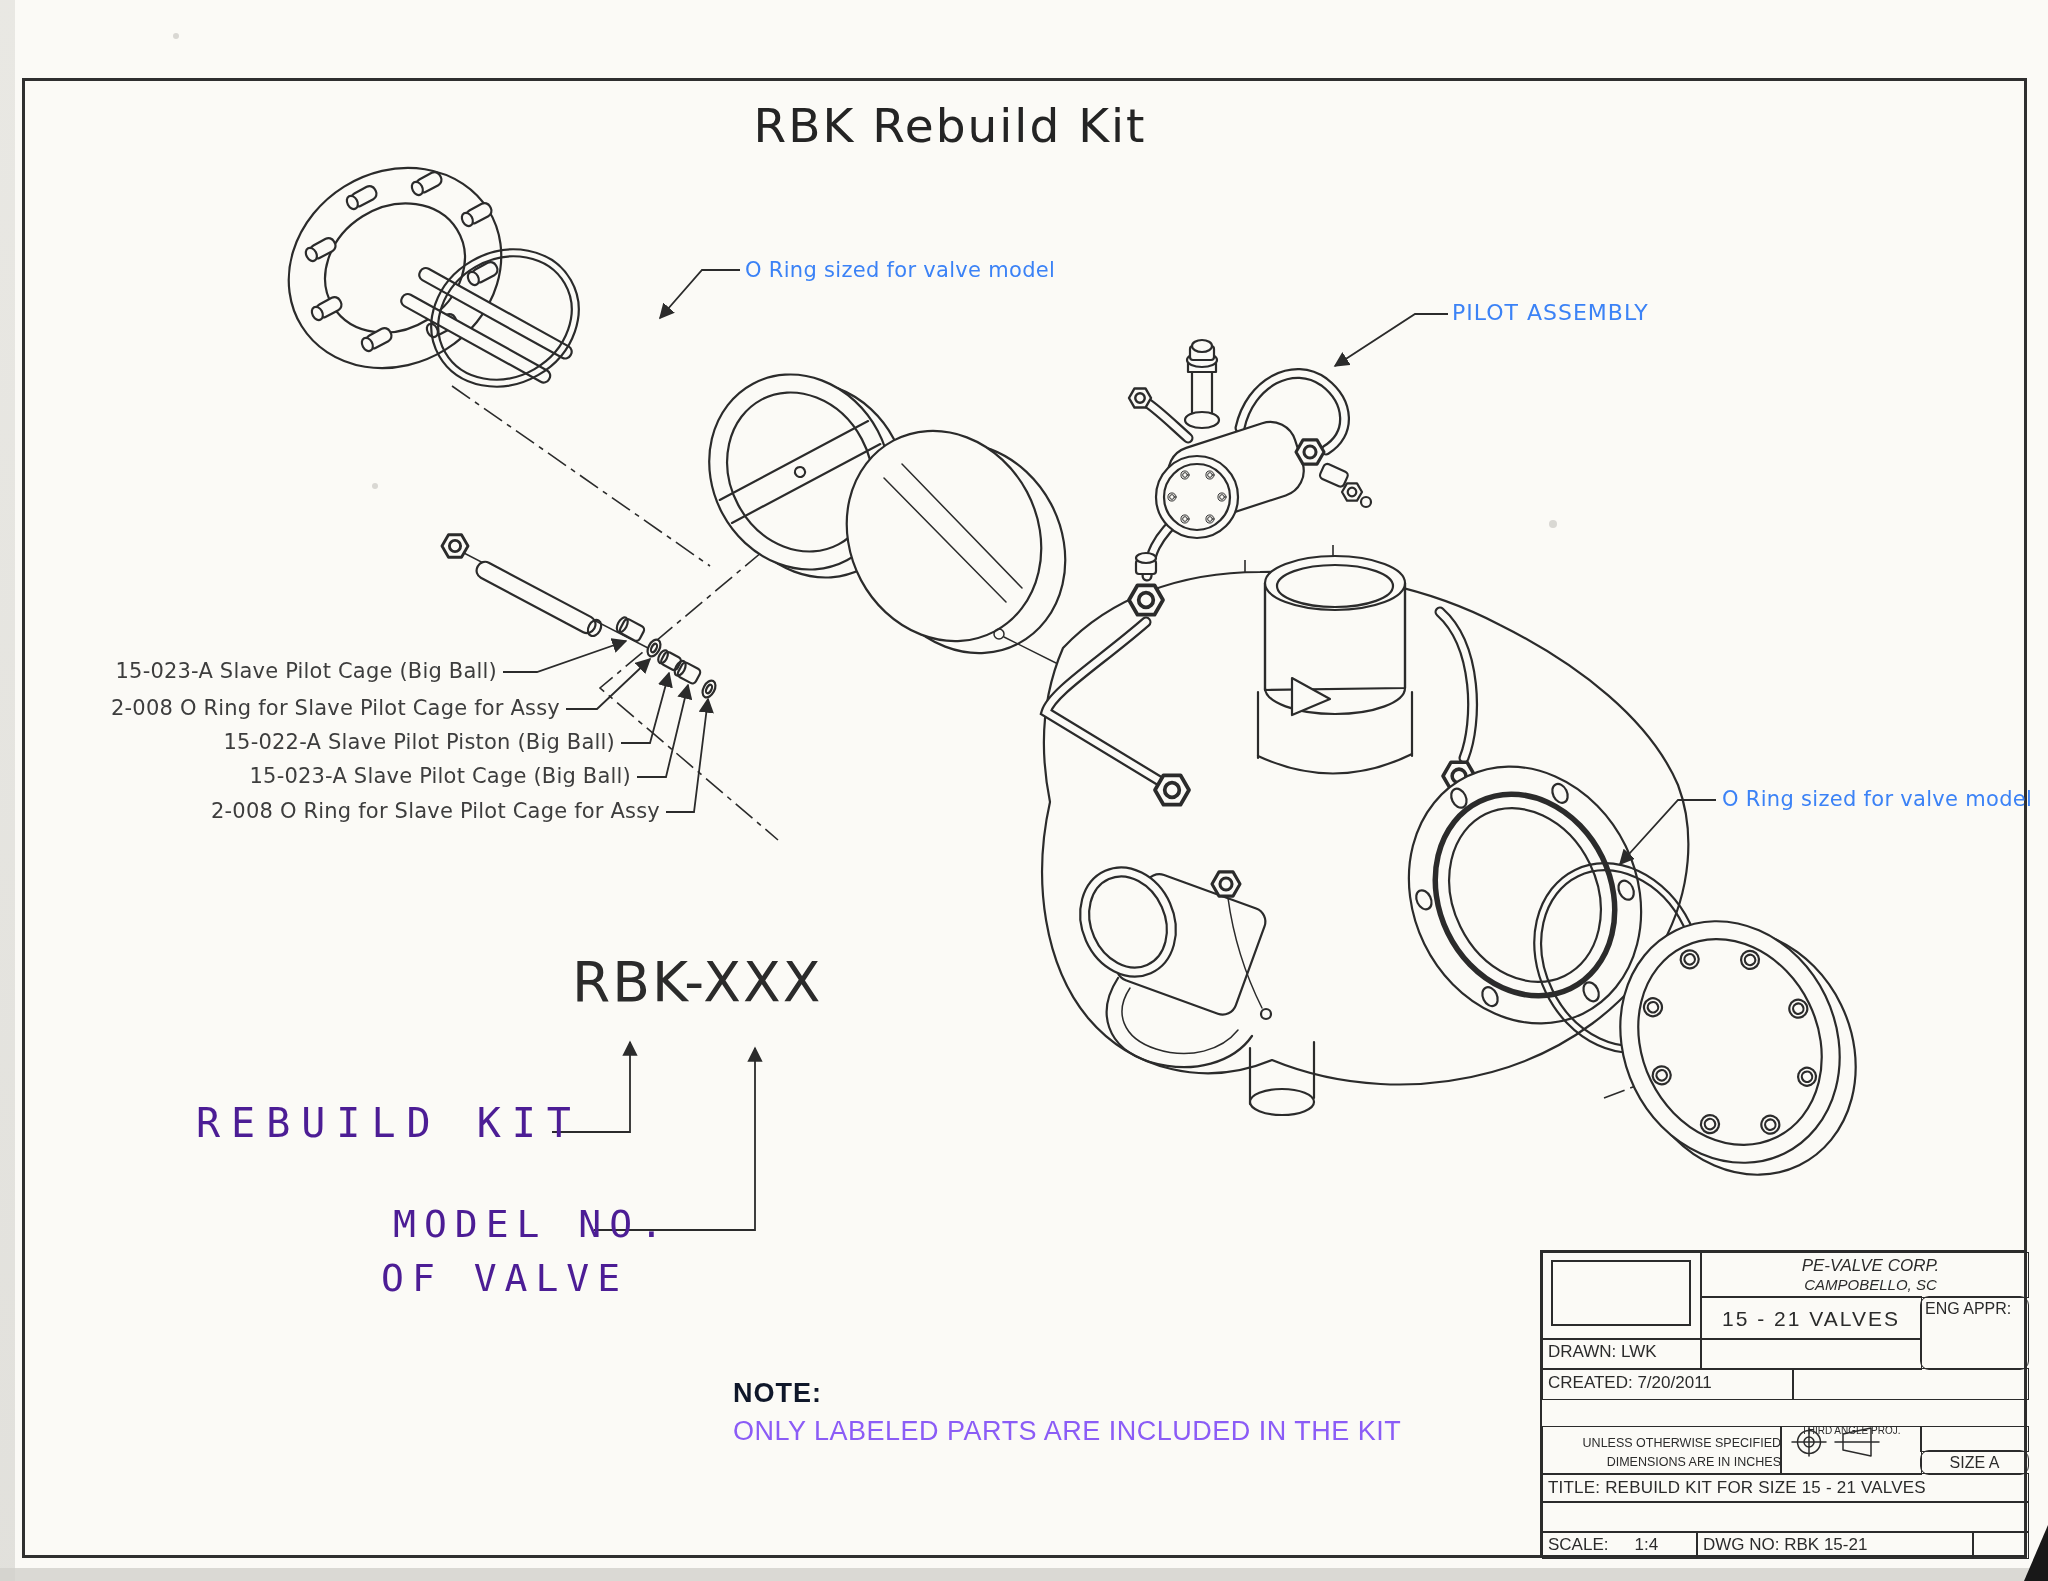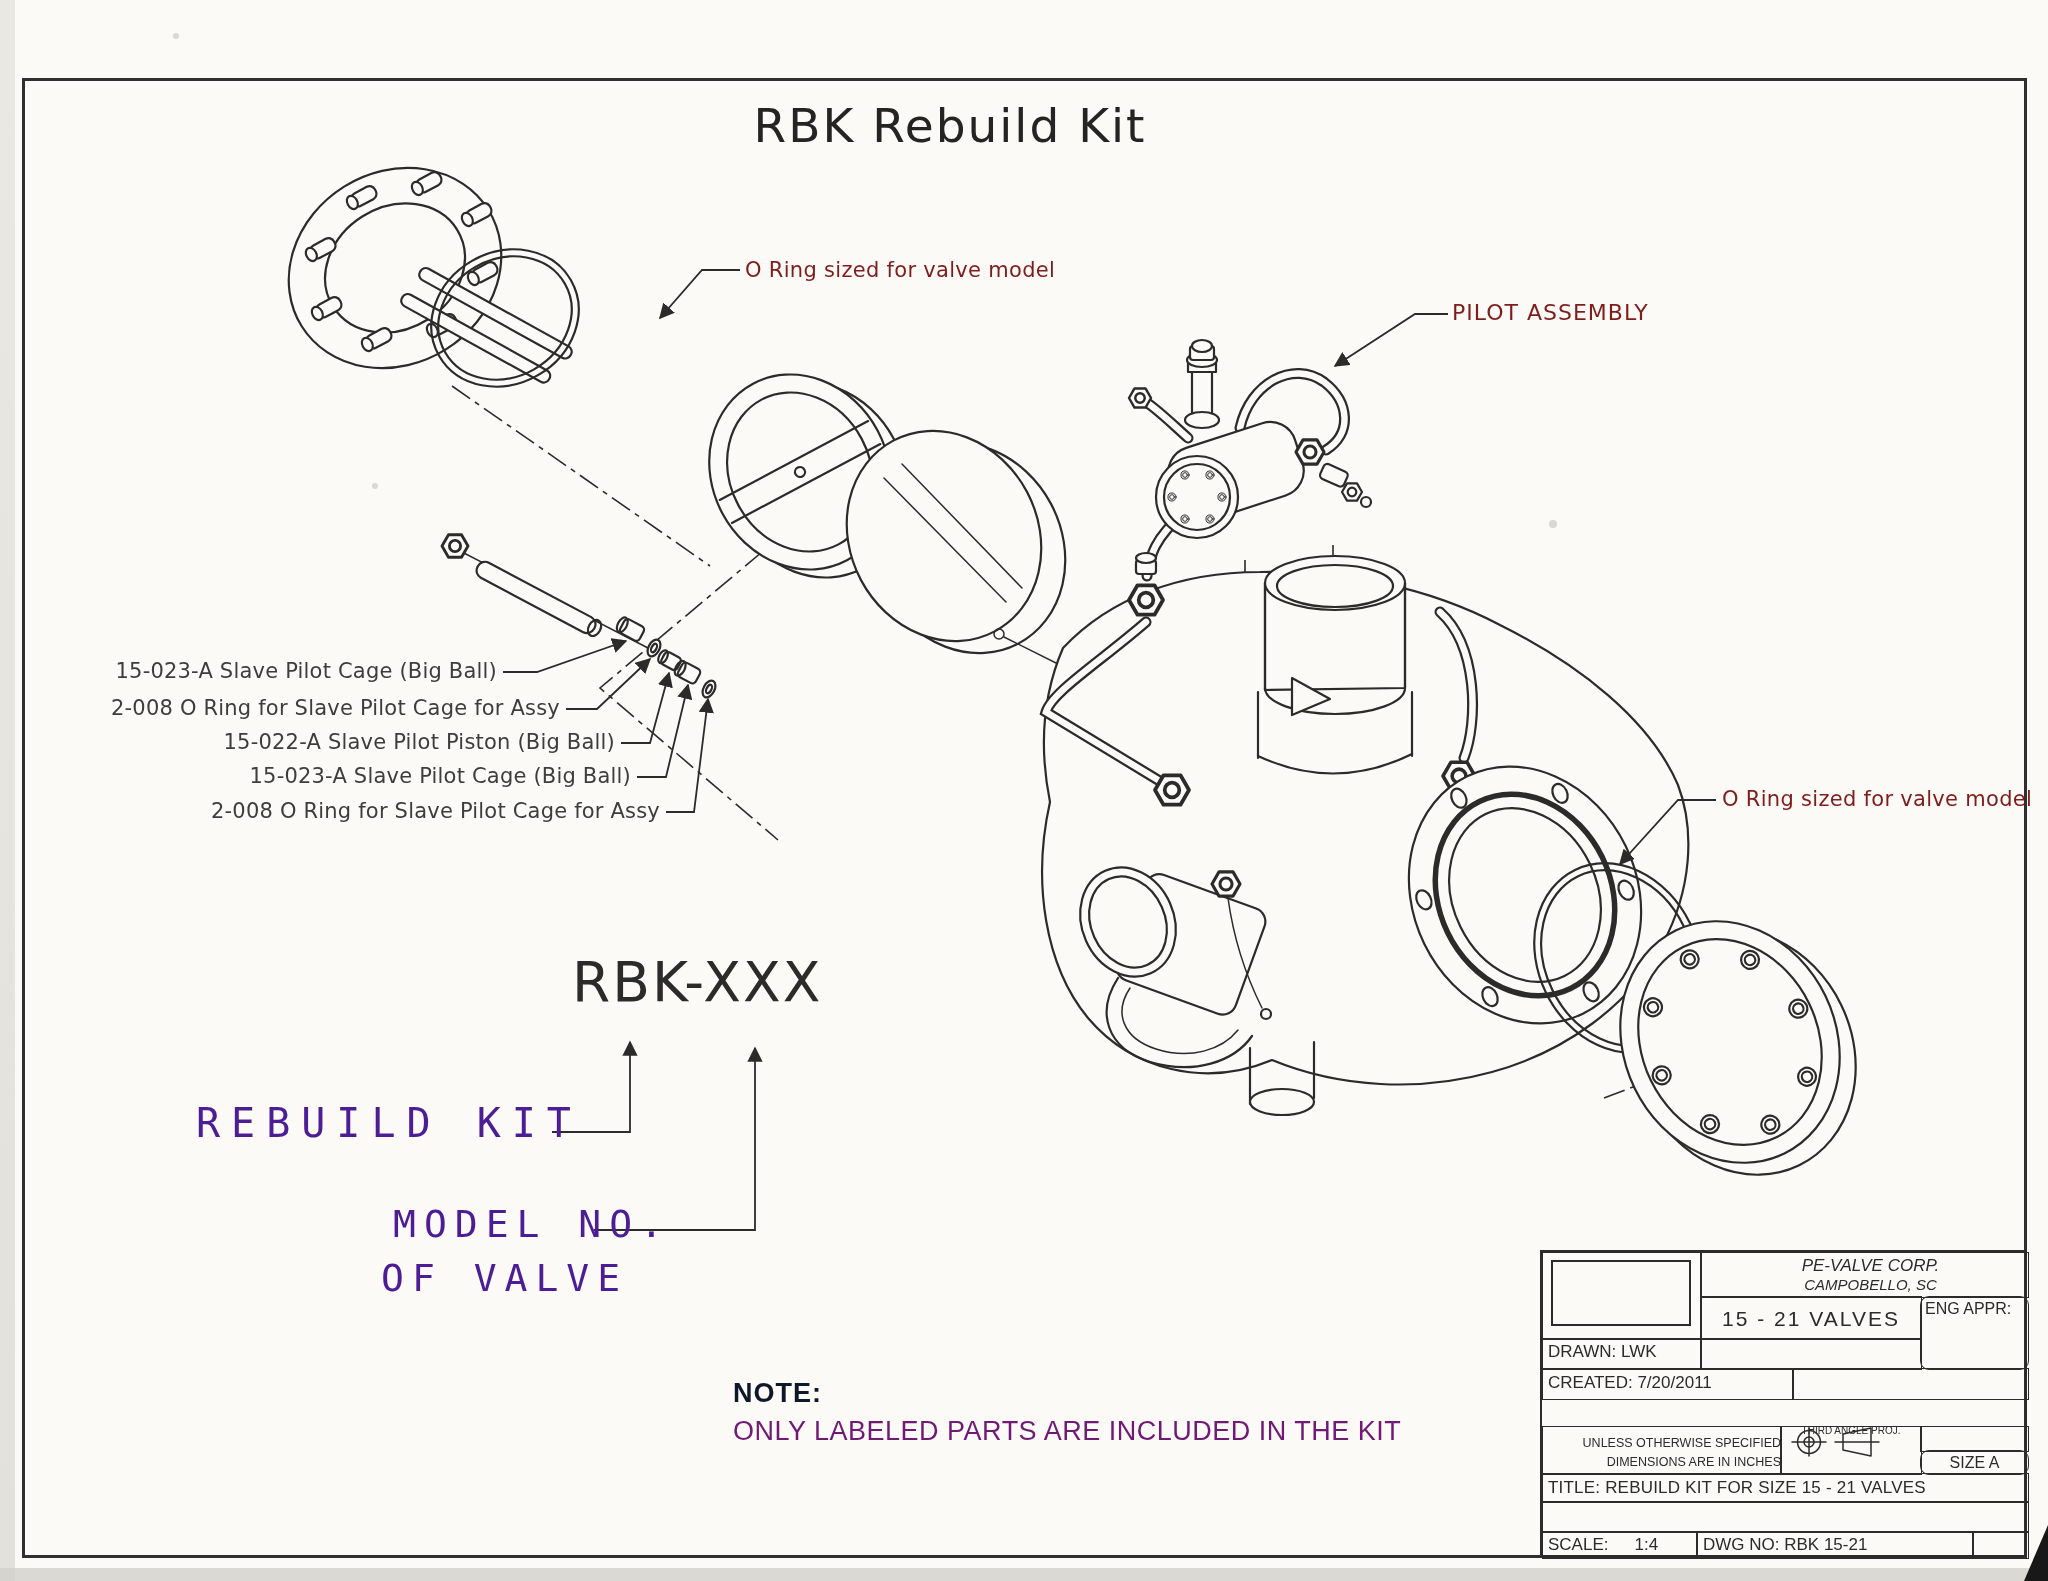--- a/index.html
+++ b/index.html
@@ -19,34 +19,34 @@
   .thick{stroke-width:5.5;}
   .cl{fill:none;stroke:#2b2b2b;stroke-width:1.6;stroke-dasharray:22 6 5 6;}
   .ldr{fill:none;stroke:#2b2b2b;stroke-width:1.8;}
   .tube-o{fill:none;stroke:#2b2b2b;stroke-width:11;stroke-linecap:round;}
   .tube-i{fill:none;stroke:#fbfaf6;stroke-width:6.5;stroke-linecap:round;}
   .speck{fill:#9a9892;opacity:.35;}
 
   .txt{position:absolute;white-space:nowrap;}
   .sheet-title{left:950px;top:98px;transform:translateX(-50%);font-size:47px;
          letter-spacing:2px;color:#242424;}
-  .callout{font-size:21px;color:#7f1d1d;letter-spacing:.3px;}
+  .callout{font-size:21px;color:#3b82f6;letter-spacing:.3px;}
   .co-oring-top{left:745px;top:258px;}
   .co-pilot{left:1452px;top:300px;font-size:22px;letter-spacing:1px;}
   .co-oring-right{left:1722px;top:787px;}
   .plabel{font-size:21px;color:#3d3d3d;letter-spacing:.2px;text-align:right;}
   .pl0{right:1551px;top:659px;} .pl1{right:1488px;top:696px;} .pl2{right:1433px;top:730px;}
   .pl3{right:1417px;top:764px;} .pl4{right:1388px;top:799px;}
   .cad{font-family:"DejaVu Sans Mono","DejaVu Sans",monospace;color:#4c1d95;}
   .kit-code{left:572px;top:950px;font-size:55px;letter-spacing:2px;font-family:"DejaVu Sans",sans-serif;}
   .kit-rebuild{left:196px;top:1100px;font-size:40px;letter-spacing:11px;}
   .kit-model1{left:393px;top:1202px;font-size:38px;letter-spacing:8px;}
   .kit-model2{left:381px;top:1256px;font-size:38px;letter-spacing:8px;}
   .note-h{left:733px;top:1378px;font-size:27px;letter-spacing:1px;color:#0f172a;font-family:"Liberation Sans",sans-serif;font-weight:bold;}
-  .note-b{left:733px;top:1416px;font-size:27px;letter-spacing:.5px;color:#701a75;font-family:"Liberation Sans",sans-serif;}
+  .note-b{left:733px;top:1416px;font-size:27px;letter-spacing:.5px;color:#8b5cf6;font-family:"Liberation Sans",sans-serif;}
 
   .tb{position:absolute;left:1540px;top:1250px;width:487px;height:307px;
       border:2px solid #2b2b2b;box-sizing:border-box;font-family:"Liberation Sans",sans-serif;}
   .tbc{position:absolute;border:1.6px solid #2b2b2b;box-sizing:border-box;overflow:hidden;}
   .c-logo{left:0;top:0;width:160px;height:88px;}
   .logo-inner{position:absolute;left:8px;top:7px;width:140px;height:66px;border:2px solid #2b2b2b;box-sizing:border-box;}
   .c-company{left:158px;top:0;width:329px;height:46px;text-align:center;font-style:italic;padding-left:12px;}
   .c-company .l1{font-size:17px;margin-top:3px;} .c-company .l2{font-size:15px;}
   .c-valves{left:158px;top:44px;width:222px;height:44px;text-align:center;font-size:21px;
             letter-spacing:2px;line-height:44px;}

